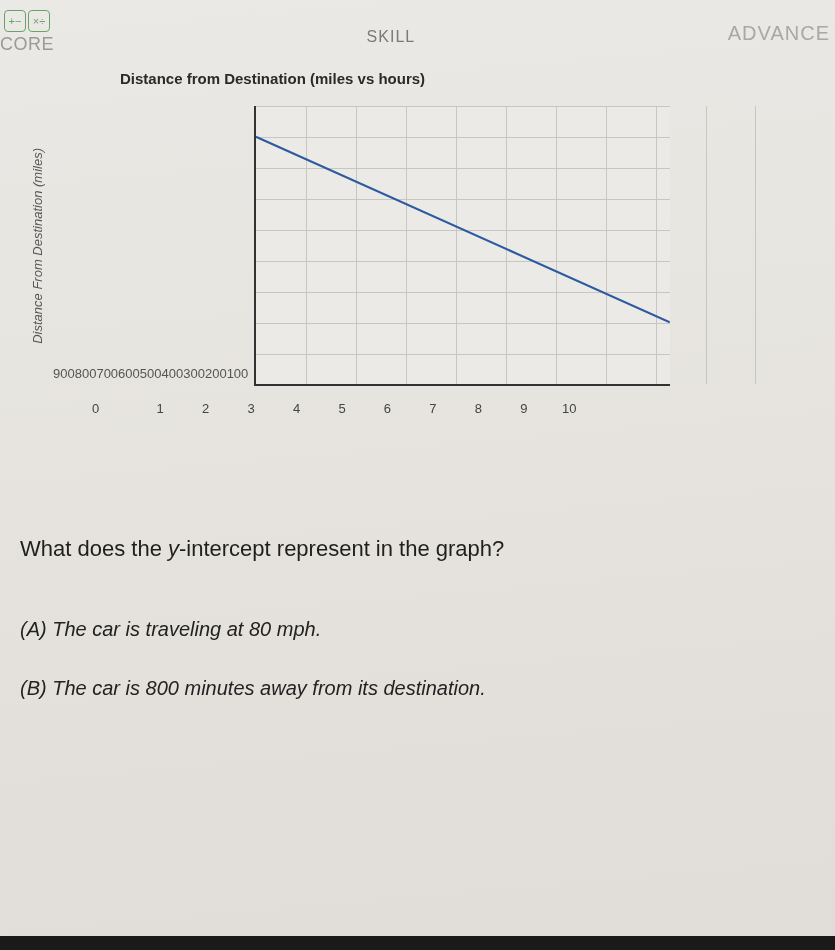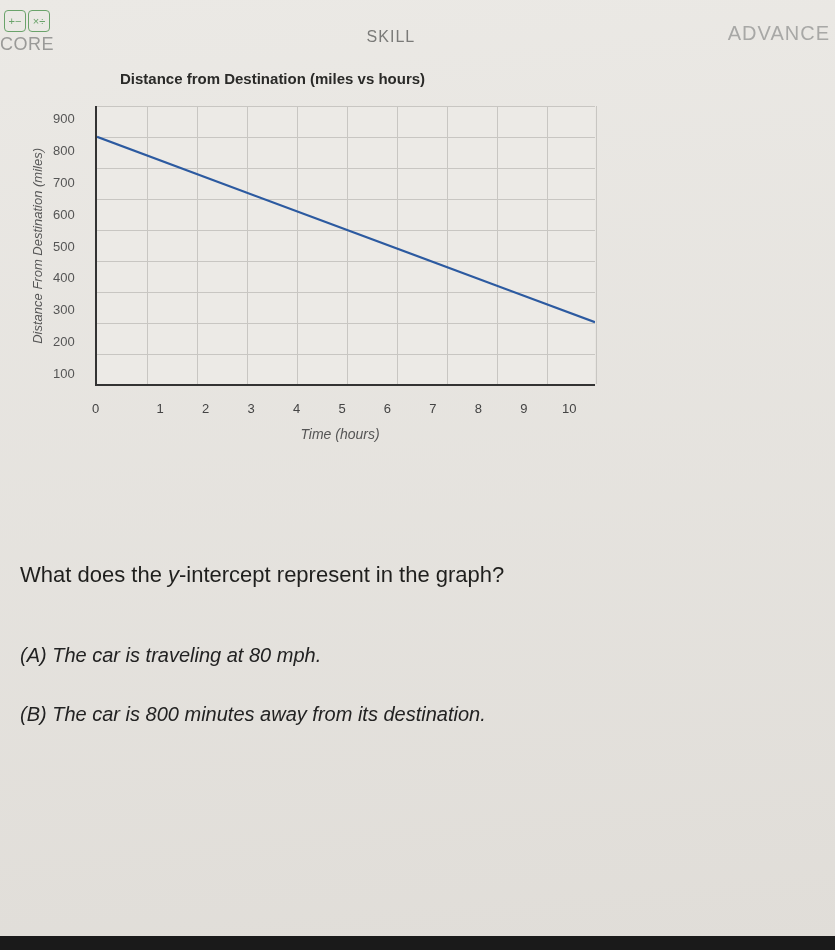--- a/index.html
+++ b/index.html
@@ -65,25 +65,25 @@
   .ylabel {
     writing-mode: vertical-rl;
     transform: rotate(180deg);
     font-style: italic;
     font-size: 13px;
     color: #555;
     margin-right: 8px;
   }
   .yticks {
     display: flex;
-    flex-direction: column;
+    flex-direction: row;
     justify-content: space-between;
     height: 270px;
     align-items: flex-end;
-    padding-right: 20px;
+    padding-right: 6px;
     font-size: 13px;
     color: #555;
     position: relative;
     top: -14px;
     margin-top: 28px;
   }
   .plot {
     position: relative;
     width: 500px;
     height: 280px;
@@ -219,21 +219,20 @@
       <span>2</span>
       <span>3</span>
       <span>4</span>
       <span>5</span>
       <span>6</span>
       <span>7</span>
       <span>8</span>
       <span>9</span>
       <span>10</span>
     </div>
-    <div class="xlabel">Time (hours)</div>
   </div>
 
   <div class="question-block">
     <div class="question-text">
       <span>What does the </span><span class="yi">y</span><span>-intercept represent in the graph?</span>
     </div>
     <div class="answer-row">(A) The car is traveling at 80 mph.</div>
     <div class="answer-row">(B) The car is 800 minutes away from its destination.</div>
   </div>
 

